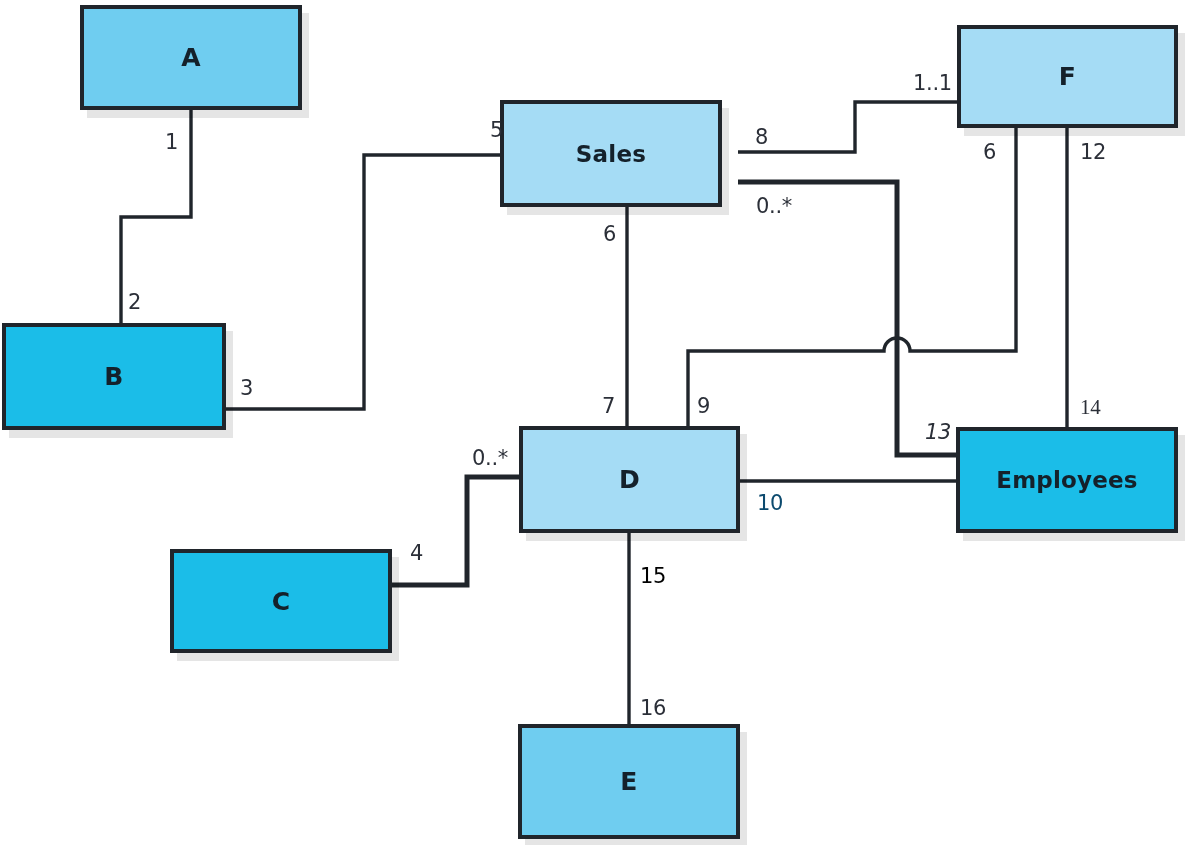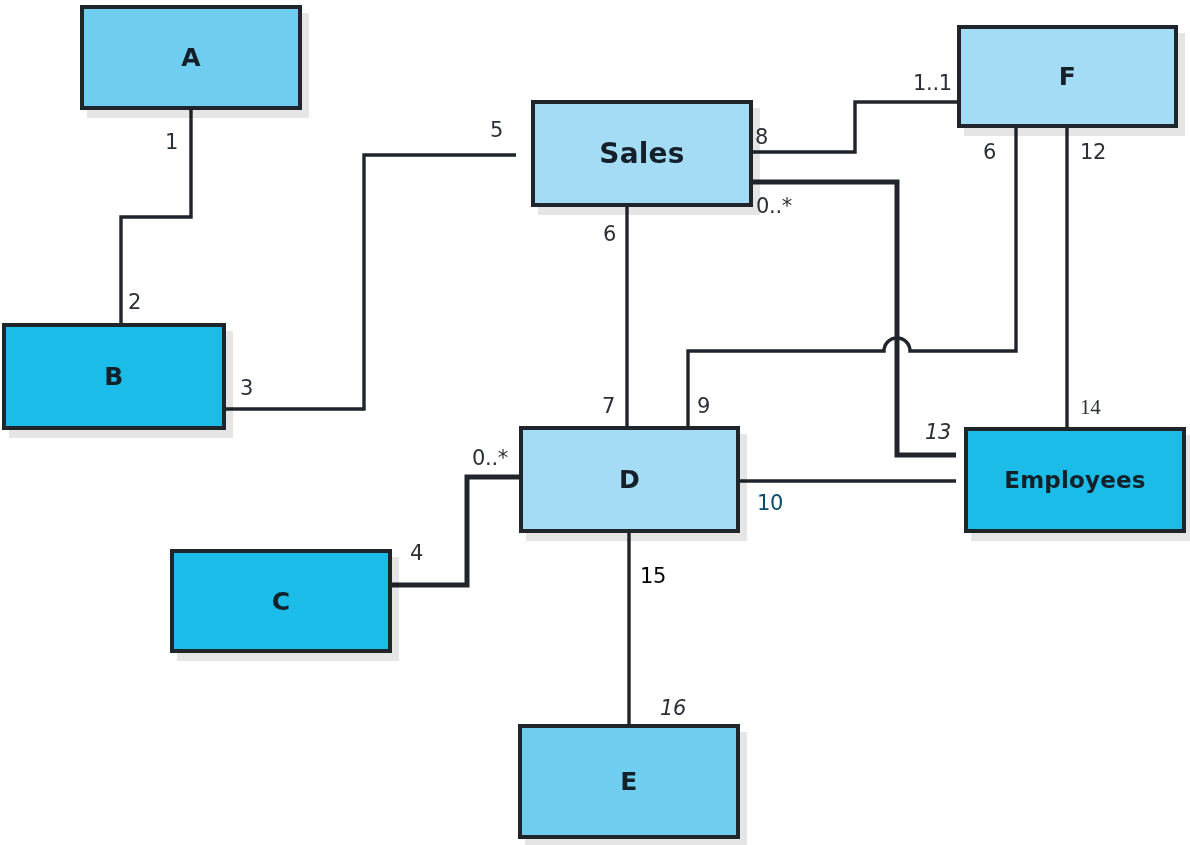--- a/index.html
+++ b/index.html
@@ -63,24 +63,24 @@
       </div>
       <div class="node" style="left: 519px; top: 426px; width: 221px; height: 107px; background: rgb(165, 220, 245); font-size: 25px;">
         <span class="node-label">D</span>
       </div>
       <div class="node" style="left: 518px; top: 724px; width: 222px; height: 115px; background: rgb(111, 205, 240); font-size: 25px;">
         <span class="node-label">E</span>
       </div>
       <div class="node" style="left: 957px; top: 25px; width: 221px; height: 103px; background: rgb(165, 220, 245); font-size: 25px;">
         <span class="node-label">F</span>
       </div>
-      <div class="node" style="left: 531px; top: 100px; width: 222px; height: 107px; background: rgb(165, 220, 245); font-size: 28px;">
+      <div class="node" style="left: 500px; top: 100px; width: 222px; height: 107px; background: rgb(165, 220, 245); font-size: 23px;">
         <span class="node-label">Sales</span>
       </div>
-      <div class="node" style="left: 956px; top: 427px; width: 222px; height: 106px; background: rgb(27, 189, 232); font-size: 23px; margin-left: 8px;">
+      <div class="node" style="left: 956px; top: 427px; width: 222px; height: 106px; background: rgb(27, 189, 232); font-size: 23px;">
         <span class="node-label">Employees</span>
       </div>
     </div>
   <div id="label-layer">
       <span class="edge-label" style="left: 165px; top: 130px; color: rgb(43, 47, 56);">1</span>
       <span class="edge-label" style="left: 128px; top: 290px; color: rgb(43, 47, 56);">2</span>
       <span class="edge-label" style="left: 240px; top: 376px; color: rgb(43, 47, 56);">3</span>
       <span class="edge-label" style="left: 490px; top: 118px; color: rgb(43, 47, 56);">5</span>
       <span class="edge-label" style="left: 755px; top: 125px; color: rgb(43, 47, 56);">8</span>
       <span class="edge-label" style="left: 913px; top: 71px; color: rgb(43, 47, 56); text-align: right;">1..1</span>
@@ -89,16 +89,16 @@
       <span class="edge-label" style="left: 756px; top: 194px; color: rgb(43, 47, 56);">0..*</span>
       <span class="edge-label" style="left: 925px; top: 420px; color: rgb(43, 47, 56); font-style: italic;">13</span>
       <span class="edge-label" style="left: 410px; top: 541px; color: rgb(43, 47, 56);">4</span>
       <span class="edge-label" style="left: 472px; top: 446px; color: rgb(43, 47, 56);">0..*</span>
       <span class="edge-label" style="left: 697px; top: 394px; color: rgb(43, 47, 56);">9</span>
       <span class="edge-label" style="left: 983px; top: 140px; color: rgb(43, 47, 56);">6</span>
       <span class="edge-label" style="left: 757px; top: 491px; color: #0c4a6e;">10</span>
       <span class="edge-label" style="left: 1080px; top: 140px; color: rgb(43, 47, 56); text-align: center;">12</span>
       <span class="edge-label" style="left: 1080px; top: 395px; color: rgb(43, 47, 56); font-family: Liberation Serif, serif;">14</span>
       <span class="edge-label" style="left: 640px; top: 564px; color: #000000;">15</span>
-      <span class="edge-label" style="left: 660px; top: 696px; color: rgb(43, 47, 56); font-style: italic;">16</span>
+      <span class="edge-label" style="left: 640px; top: 696px; color: rgb(43, 47, 56);">16</span>
     </div>
 
 </div>
 
 </body></html>

